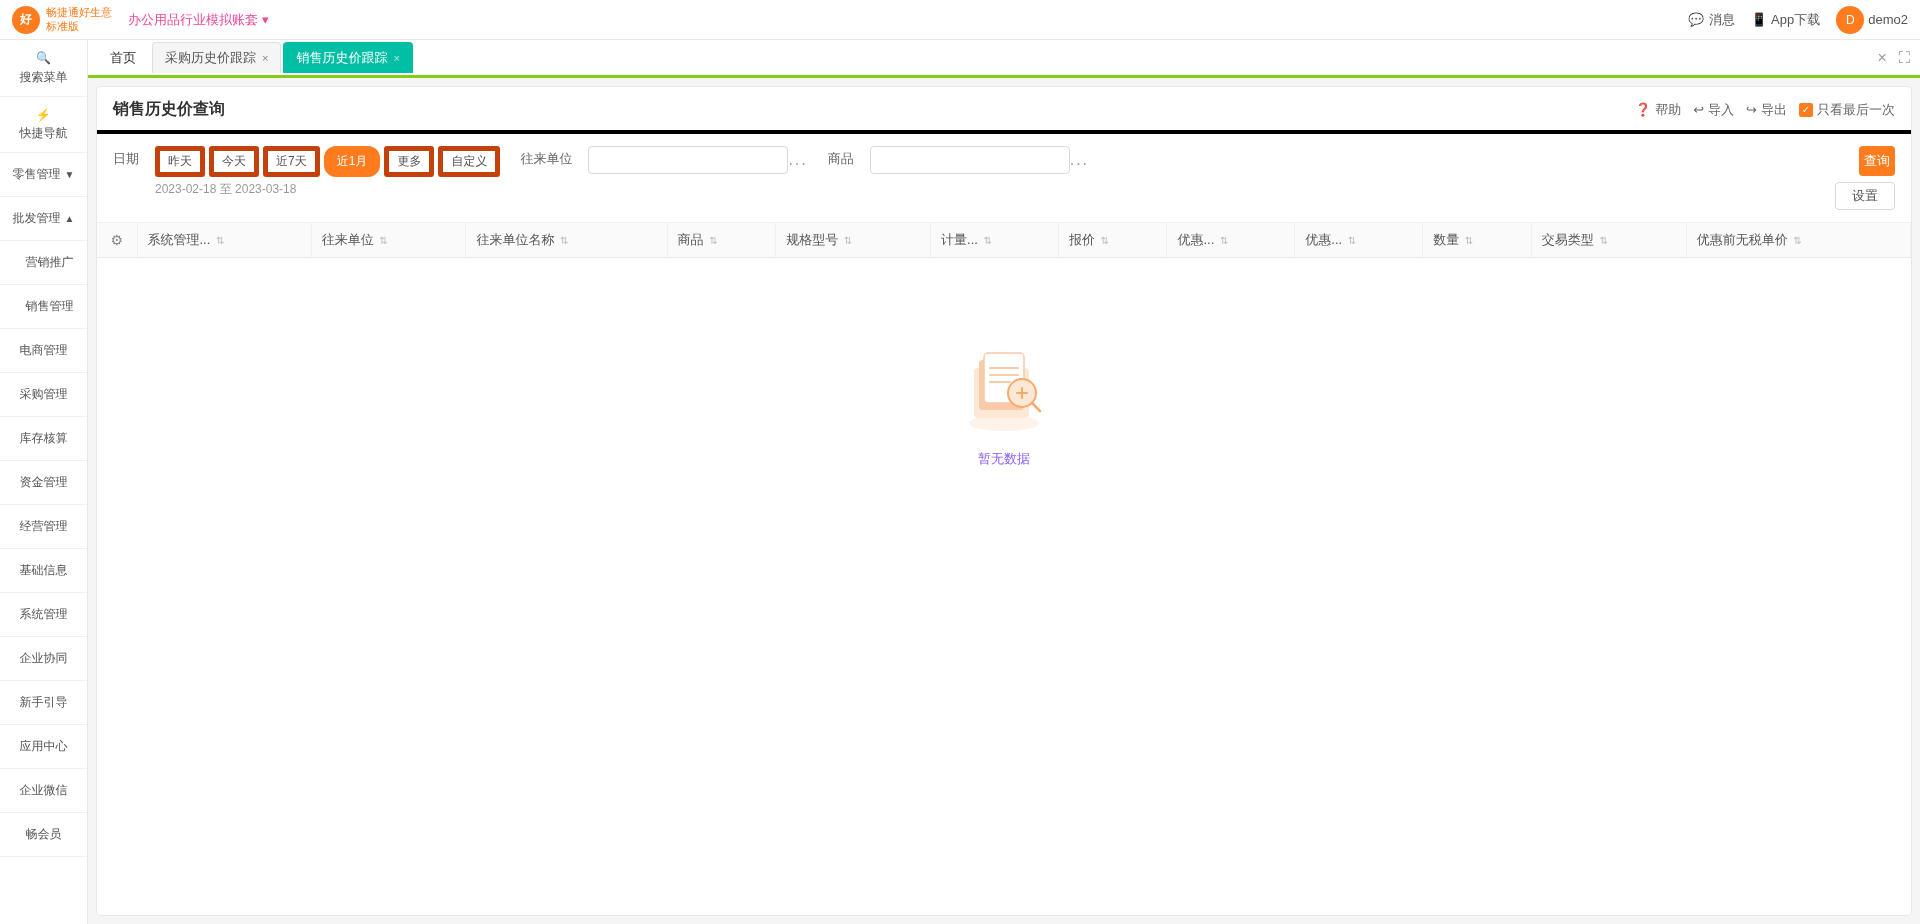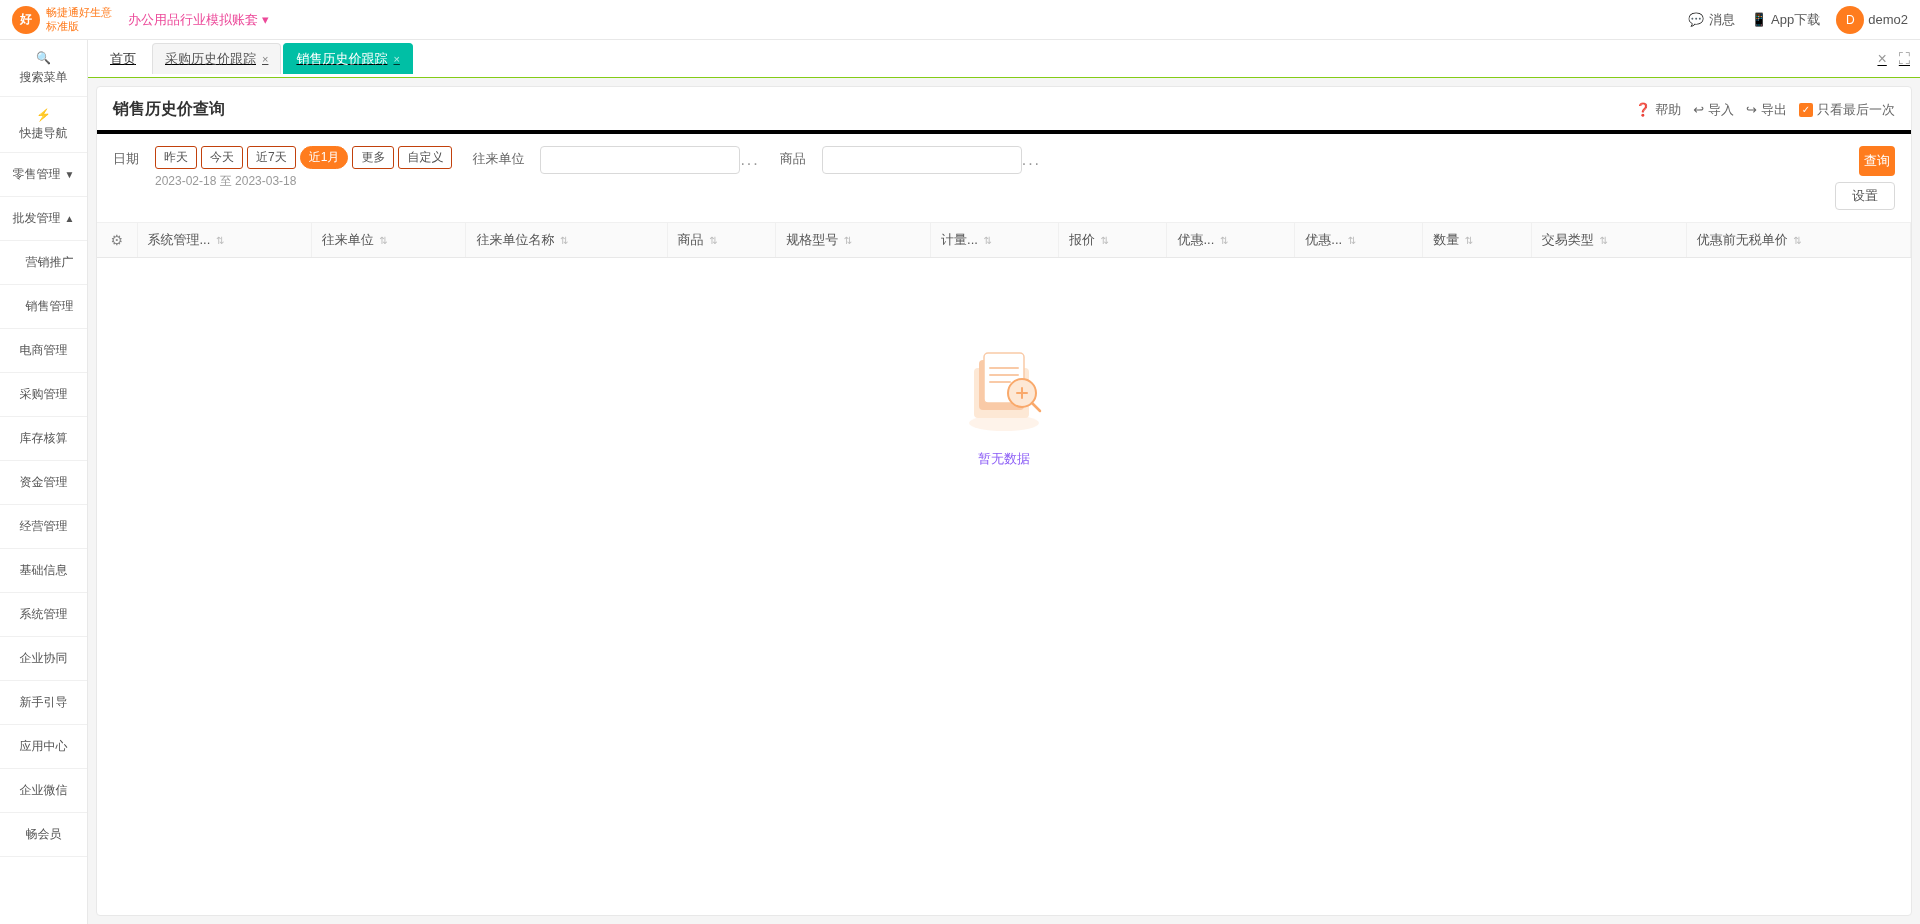--- a/index.html
+++ b/index.html
@@ -57,26 +57,25 @@
     .sidebar-item .arrow { font-size: 10px; }
 
     
     .content-area { flex: 1; display: flex; flex-direction: column; overflow: hidden; background: #f5f5f5; }
 
     
     .tab-bar {
       display: flex;
       align-items: center;
       background: #fff;
-      border-bottom: 1px solid #84cc16;
+      border-bottom: 3px solid #84cc16;
       flex-shrink: 0;
       height: 38px;
       padding: 0 8px;
       gap: 2px;
-      text-decoration: underline;
     }
     .tab-home {
       padding: 6px 14px;
       color: #333;
       cursor: pointer;
       font-size: 13px;
       white-space: nowrap;
     }
     .tab {
       display: flex;
@@ -126,21 +125,21 @@
       gap: 20px;
       border-bottom: 1px solid #f0f0f0;
       flex-wrap: wrap;
     }
     .filter-group { display: flex; align-items: flex-start; gap: 16px; }
     .filter-label { color: #666; font-size: 13px; white-space: nowrap; padding-top: 4px; }
     .date-buttons { display: flex; flex-direction: column; gap: 4px; }
     .date-btn-row { display: flex; align-items: center; gap: 4px; }
     .date-btn {
       padding: 2px 8px;
-      border: 1px solid #c2410c;
+      border: 5px solid #c2410c;
       border-radius: 3px;
       background: #fff;
       color: #555;
       font-size: 12px;
       cursor: pointer;
       white-space: nowrap;
     }
     .date-btn.active { background: #ff7c1e; border-color: #ff7c1e; color: #fff; border-radius: 12px; }
     .date-range-text { font-size: 12px; color: #999; }
     .filter-input {

